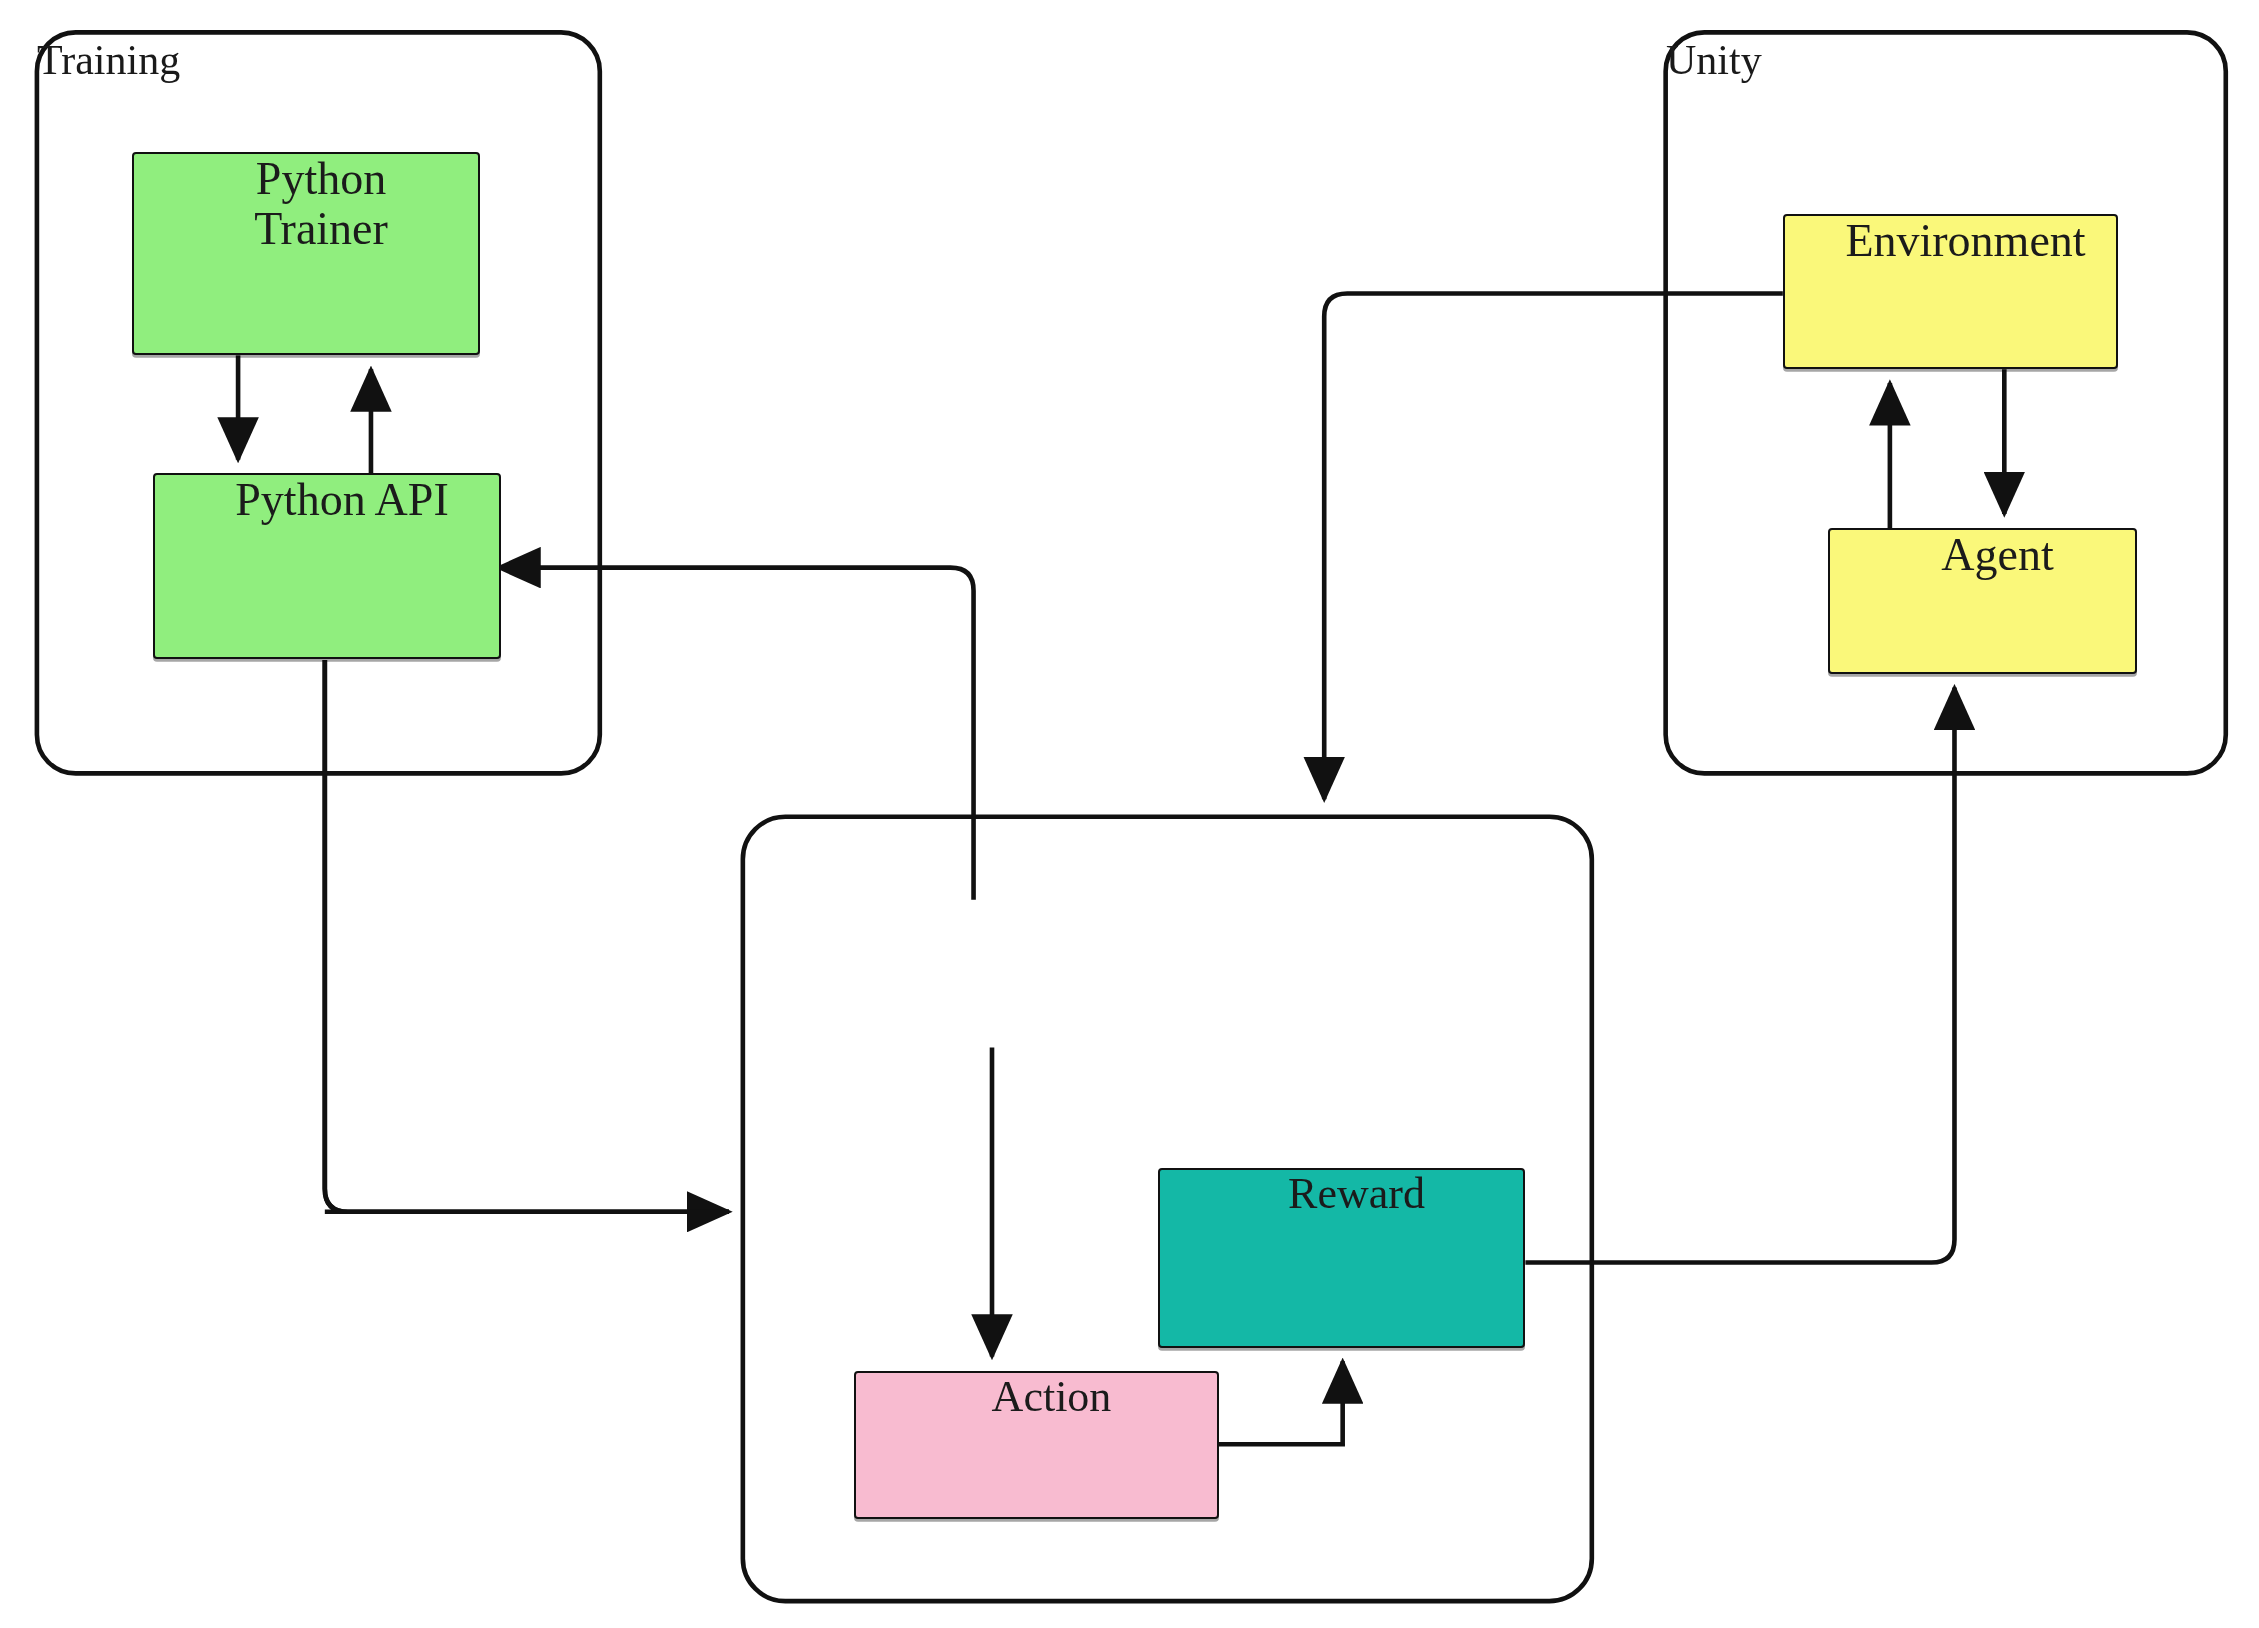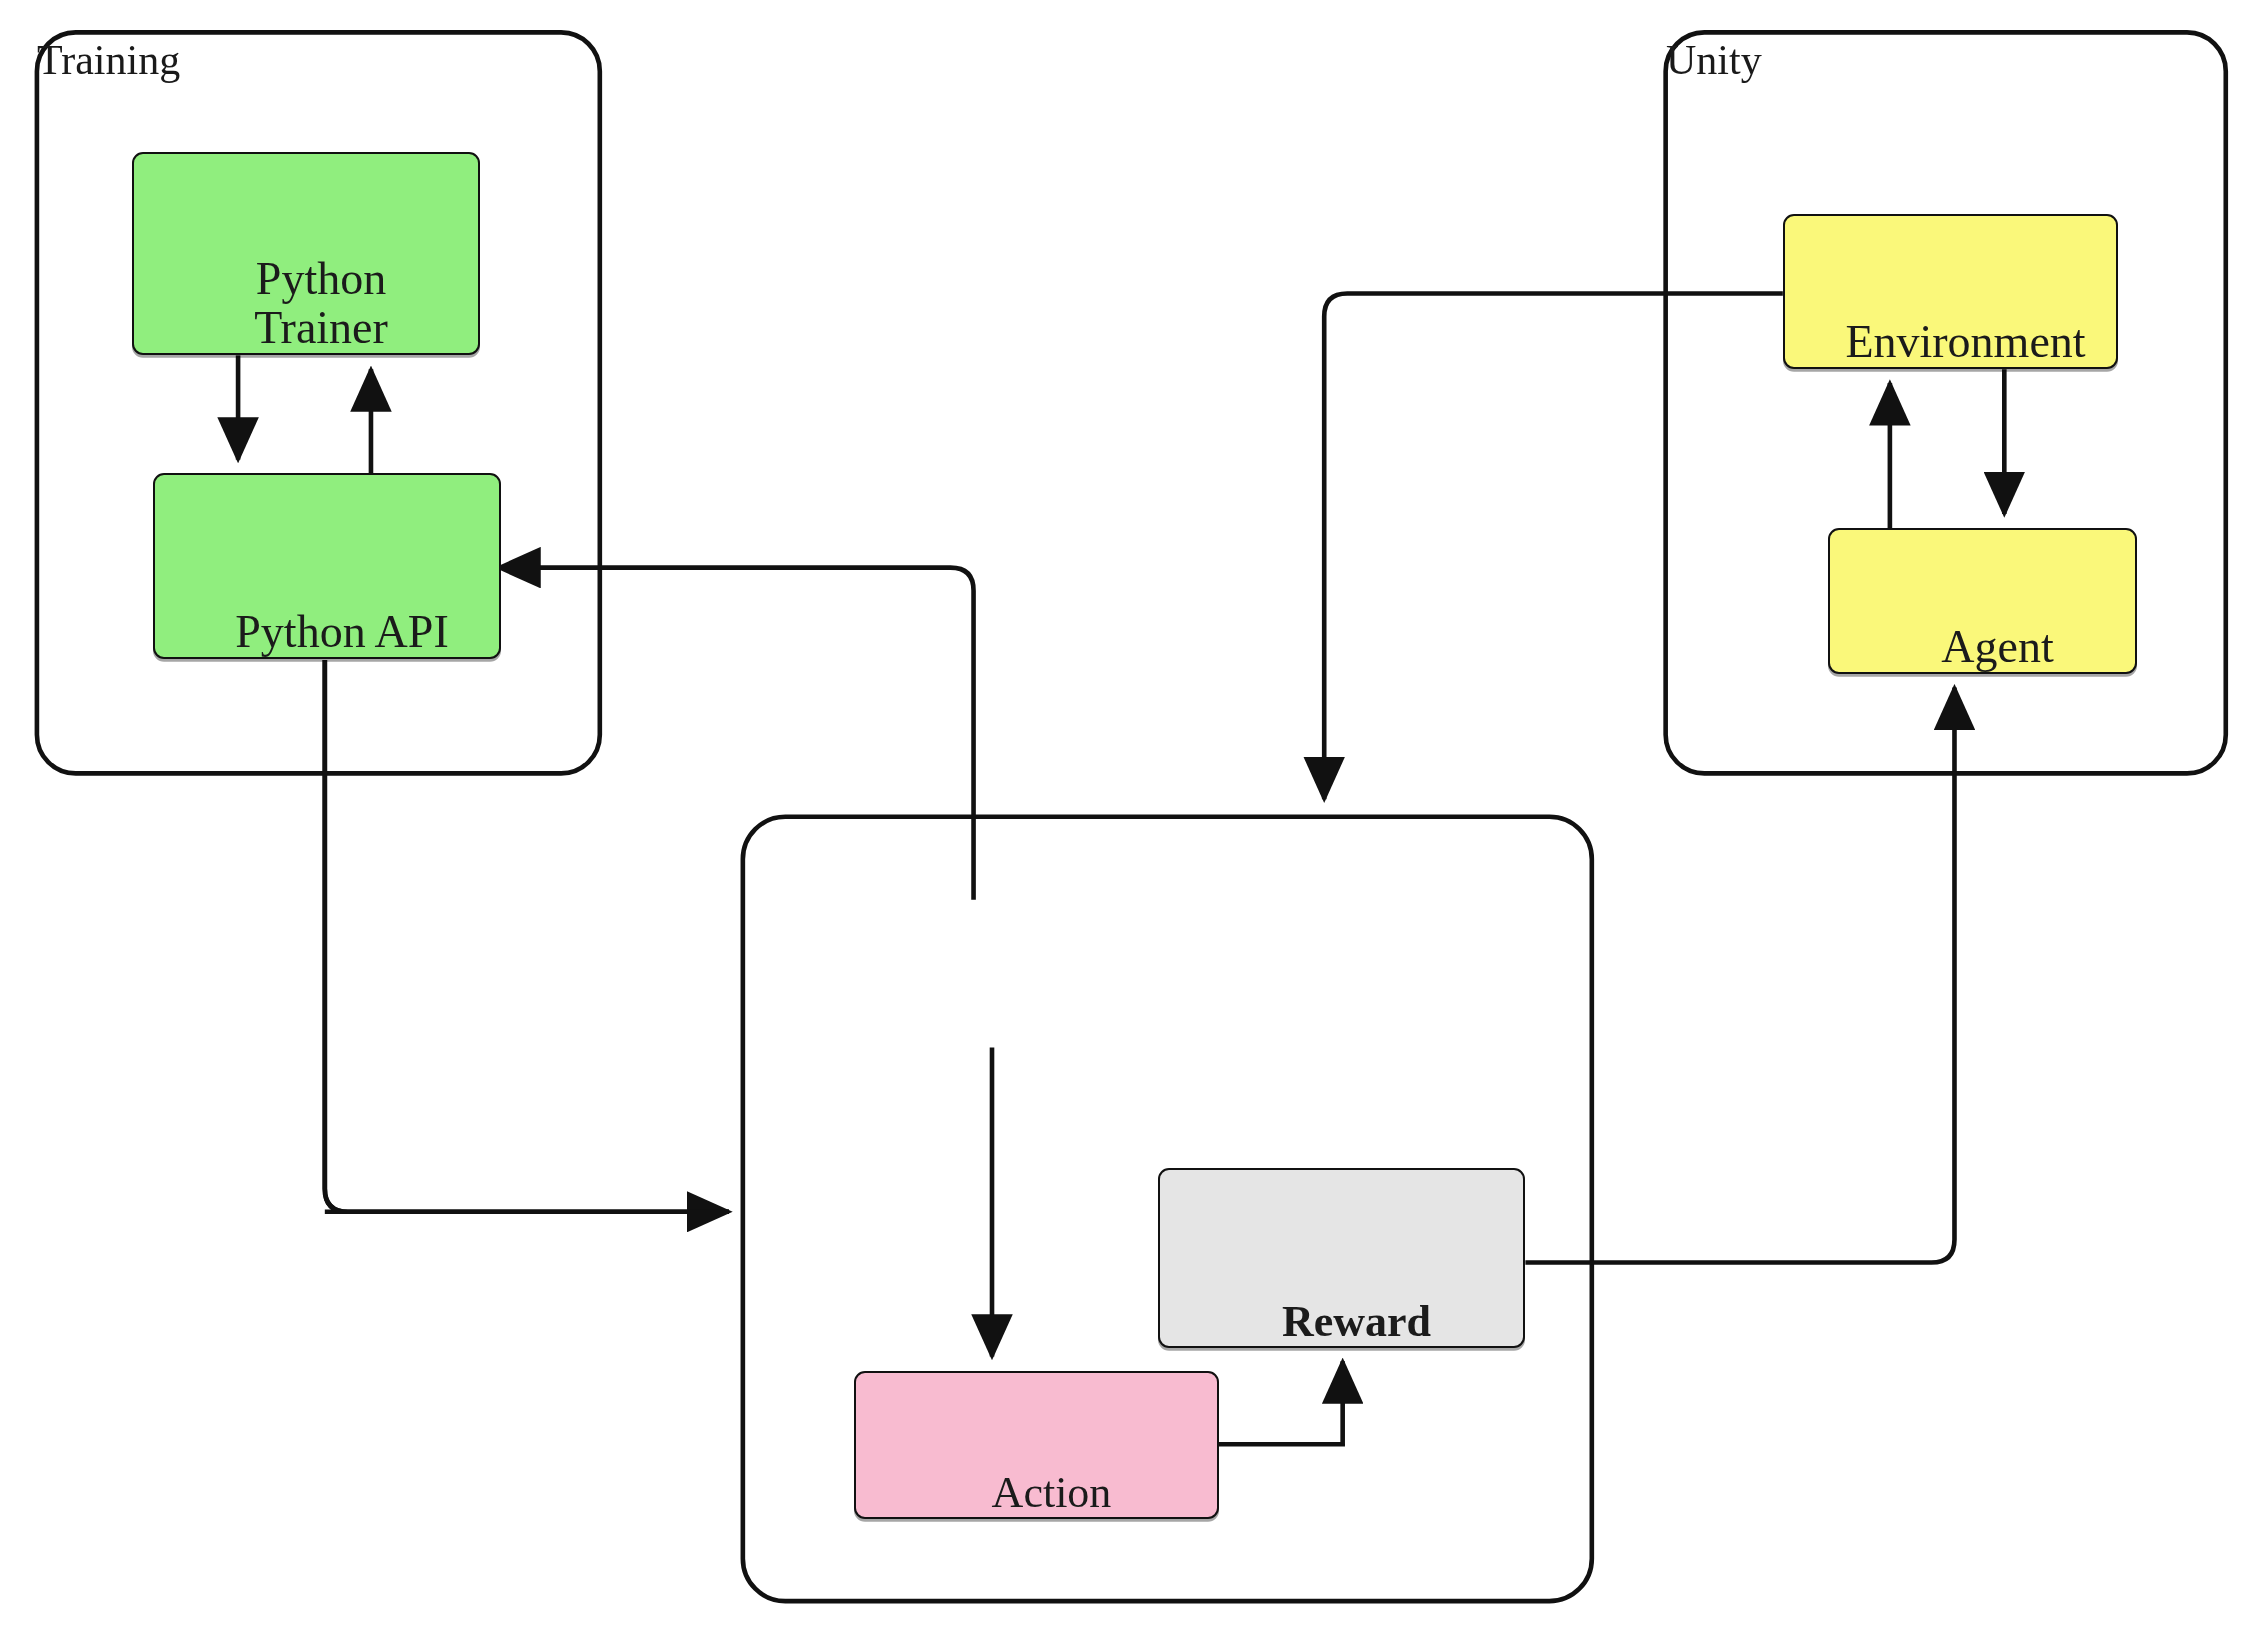--- a/index.html
+++ b/index.html
@@ -5,25 +5,25 @@
   html,body{margin:0;padding:0;background:#ffffff;}
   body{width:2259px;height:1628px;overflow:hidden;font-family:"Liberation Serif","DejaVu Serif",serif;}
   #canvas{position:relative;width:2259px;height:1628px;background:#fff;}
   svg.layer{position:absolute;left:0;top:0;width:2259px;height:1628px;}
   .grp-label{
     position:absolute;color:#1a1a1a;
     font-family:"Liberation Serif","DejaVu Serif",serif;
     font-size:42px;line-height:1;white-space:nowrap;
   }
   .nodebox{
-    position:absolute;display:flex;align-items:flex-end;justify-content:center;
+    position:absolute;display:flex;align-items:flex-start;justify-content:center;
     text-align:center;color:#1b1b1b;
     font-family:"Liberation Serif","DejaVu Serif",serif;
     border:2.8px solid #111111;box-sizing:border-box;
-    border-radius:11px;
+    border-radius:4px;
     box-shadow:0 2.8px 0 rgba(0,0,0,.35);
     font-size:44px;line-height:1.08;padding-left:30px;
   }
   .nodebox span{display:block;}
 </style>
 </head>
 <body>
 
 <div id="canvas">
 
@@ -80,21 +80,21 @@
 
   <div class="nodebox" style="left:1783px;top:214px;width:335px;height:155px;background:#faf87a;font-size:46px;">
     <span>Environment</span>
   </div>
 
   <div class="nodebox" style="left:1795px;top:528px;width:309px;height:146px;background:#faf87a;font-size:46px;margin-left:33px;">
     <span>Agent</span>
   </div>
 
 
-  <div class="nodebox" style="left:1158px;top:1168px;width:367px;height:180px;background:#e5e5e5;font-size:44px;font-weight:bold;">
+  <div class="nodebox" style="left:1158px;top:1168px;width:367px;height:180px;background:#14b8a6;font-size:44px;">
     <span>Reward</span>
   </div>
 
   <div class="nodebox" style="left:854px;top:1371px;width:365px;height:148px;background:#f8bbd0;font-size:44px;">
     <span>Action</span>
   </div>
 
 </div>
 
 

